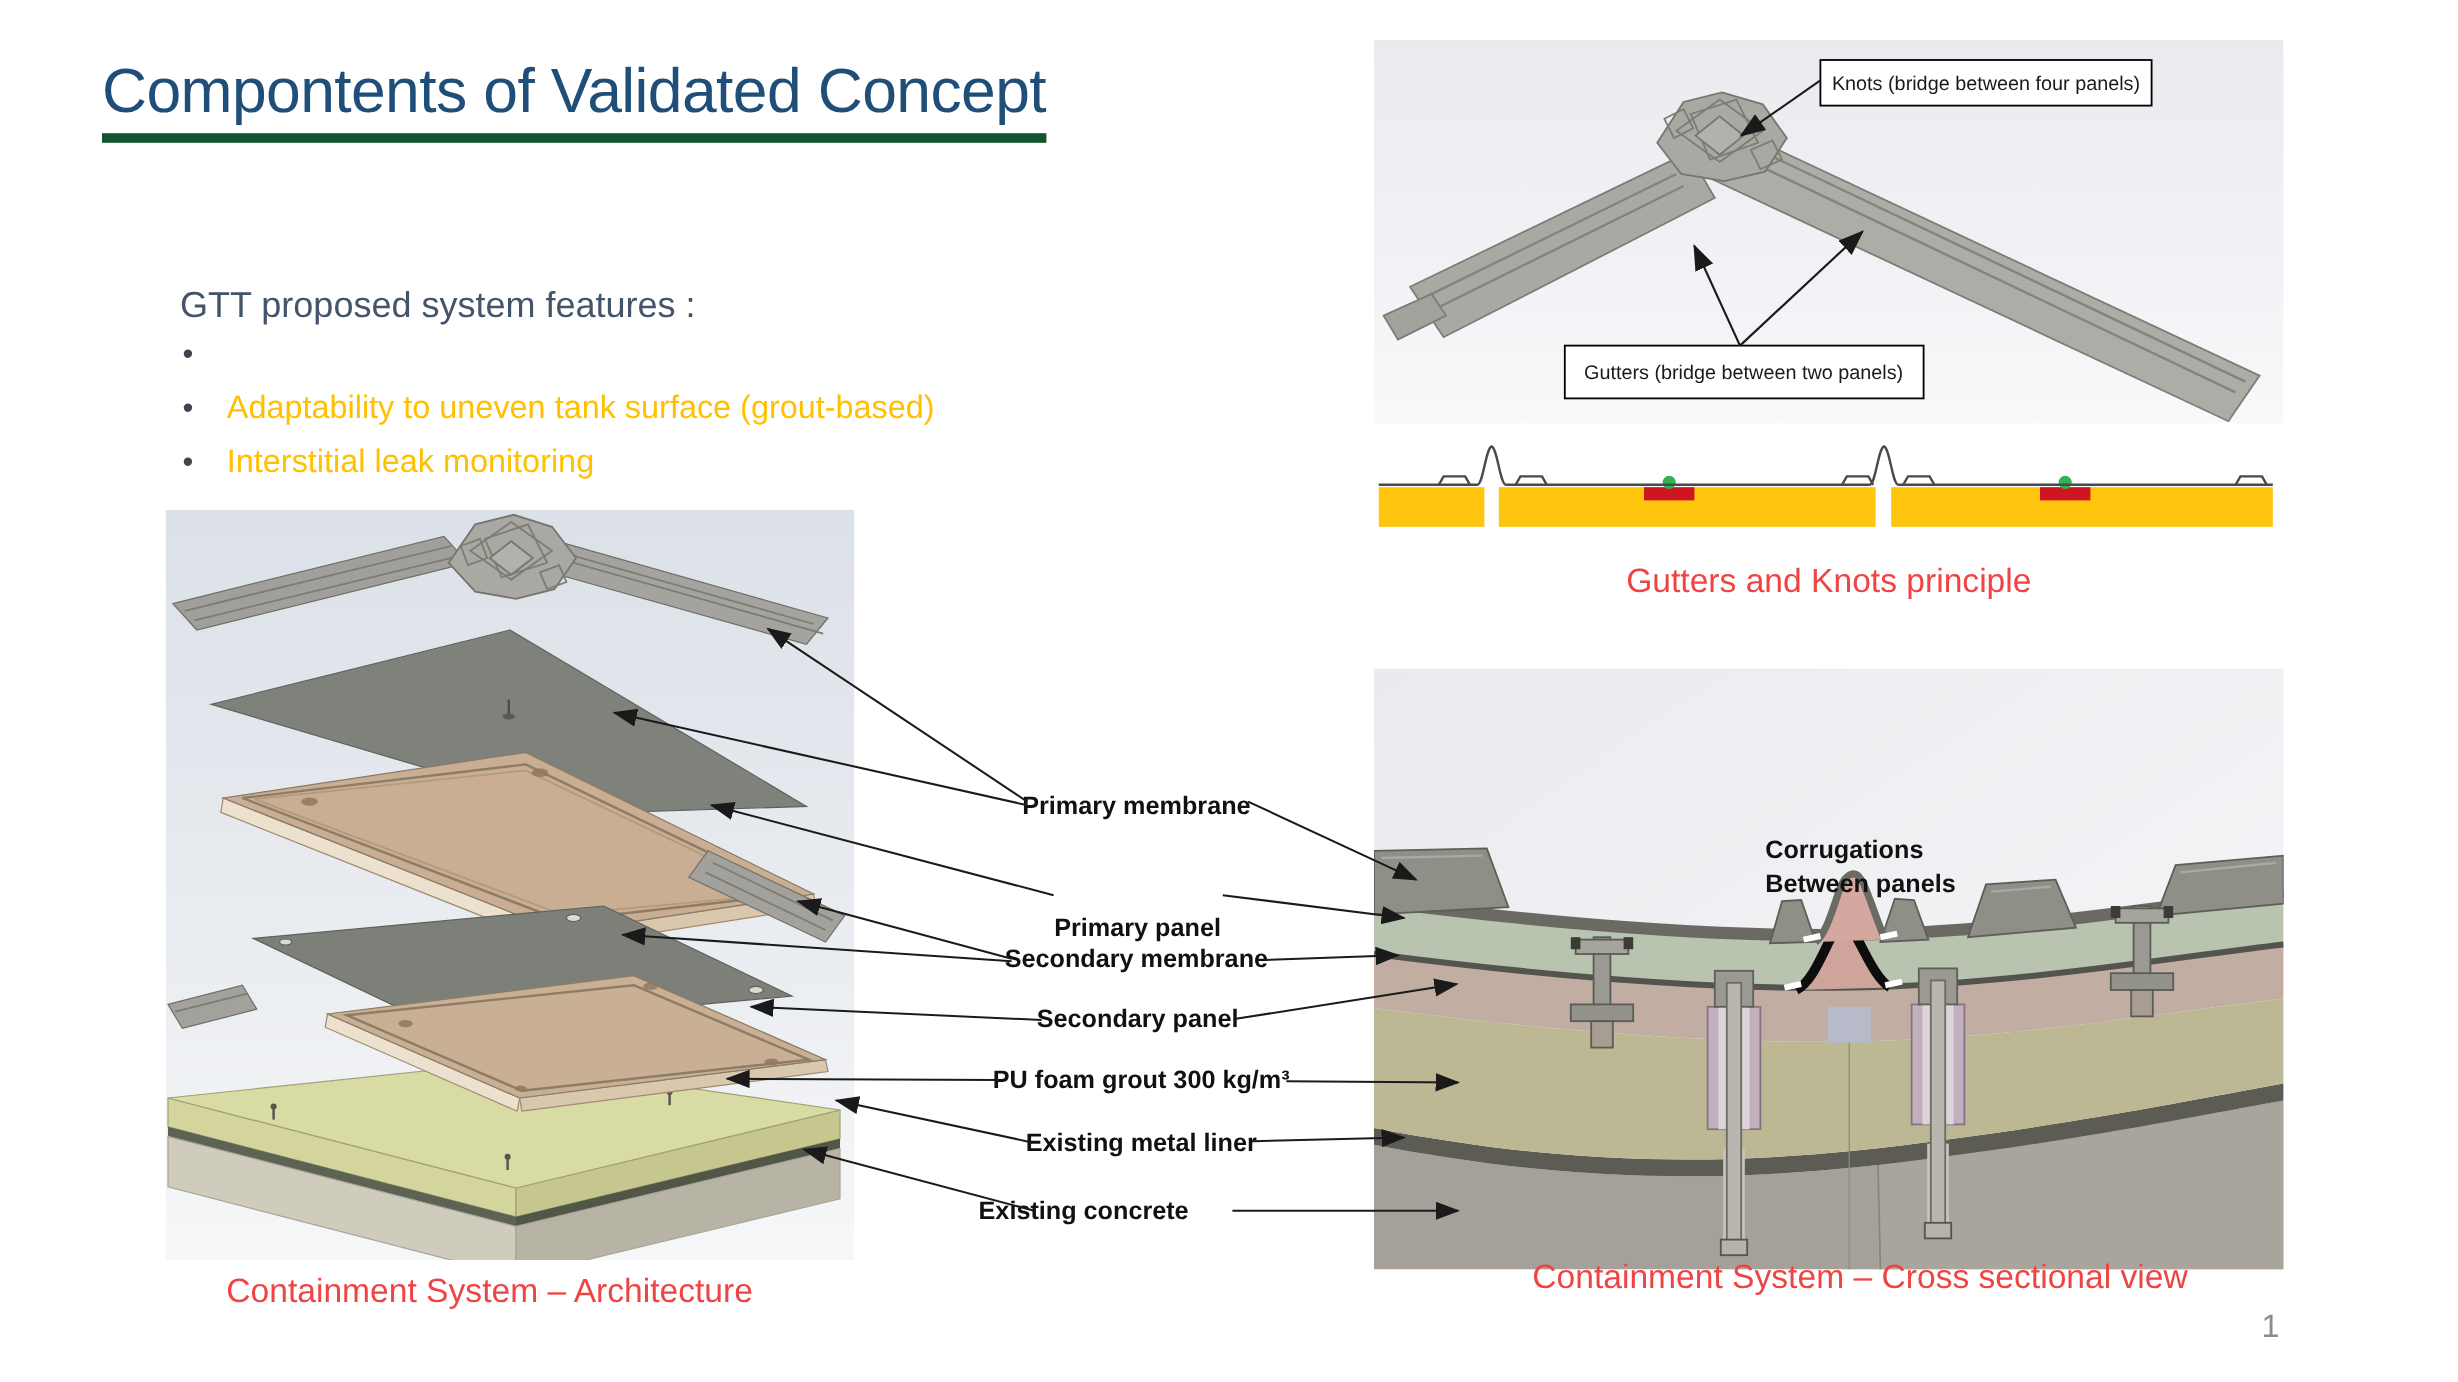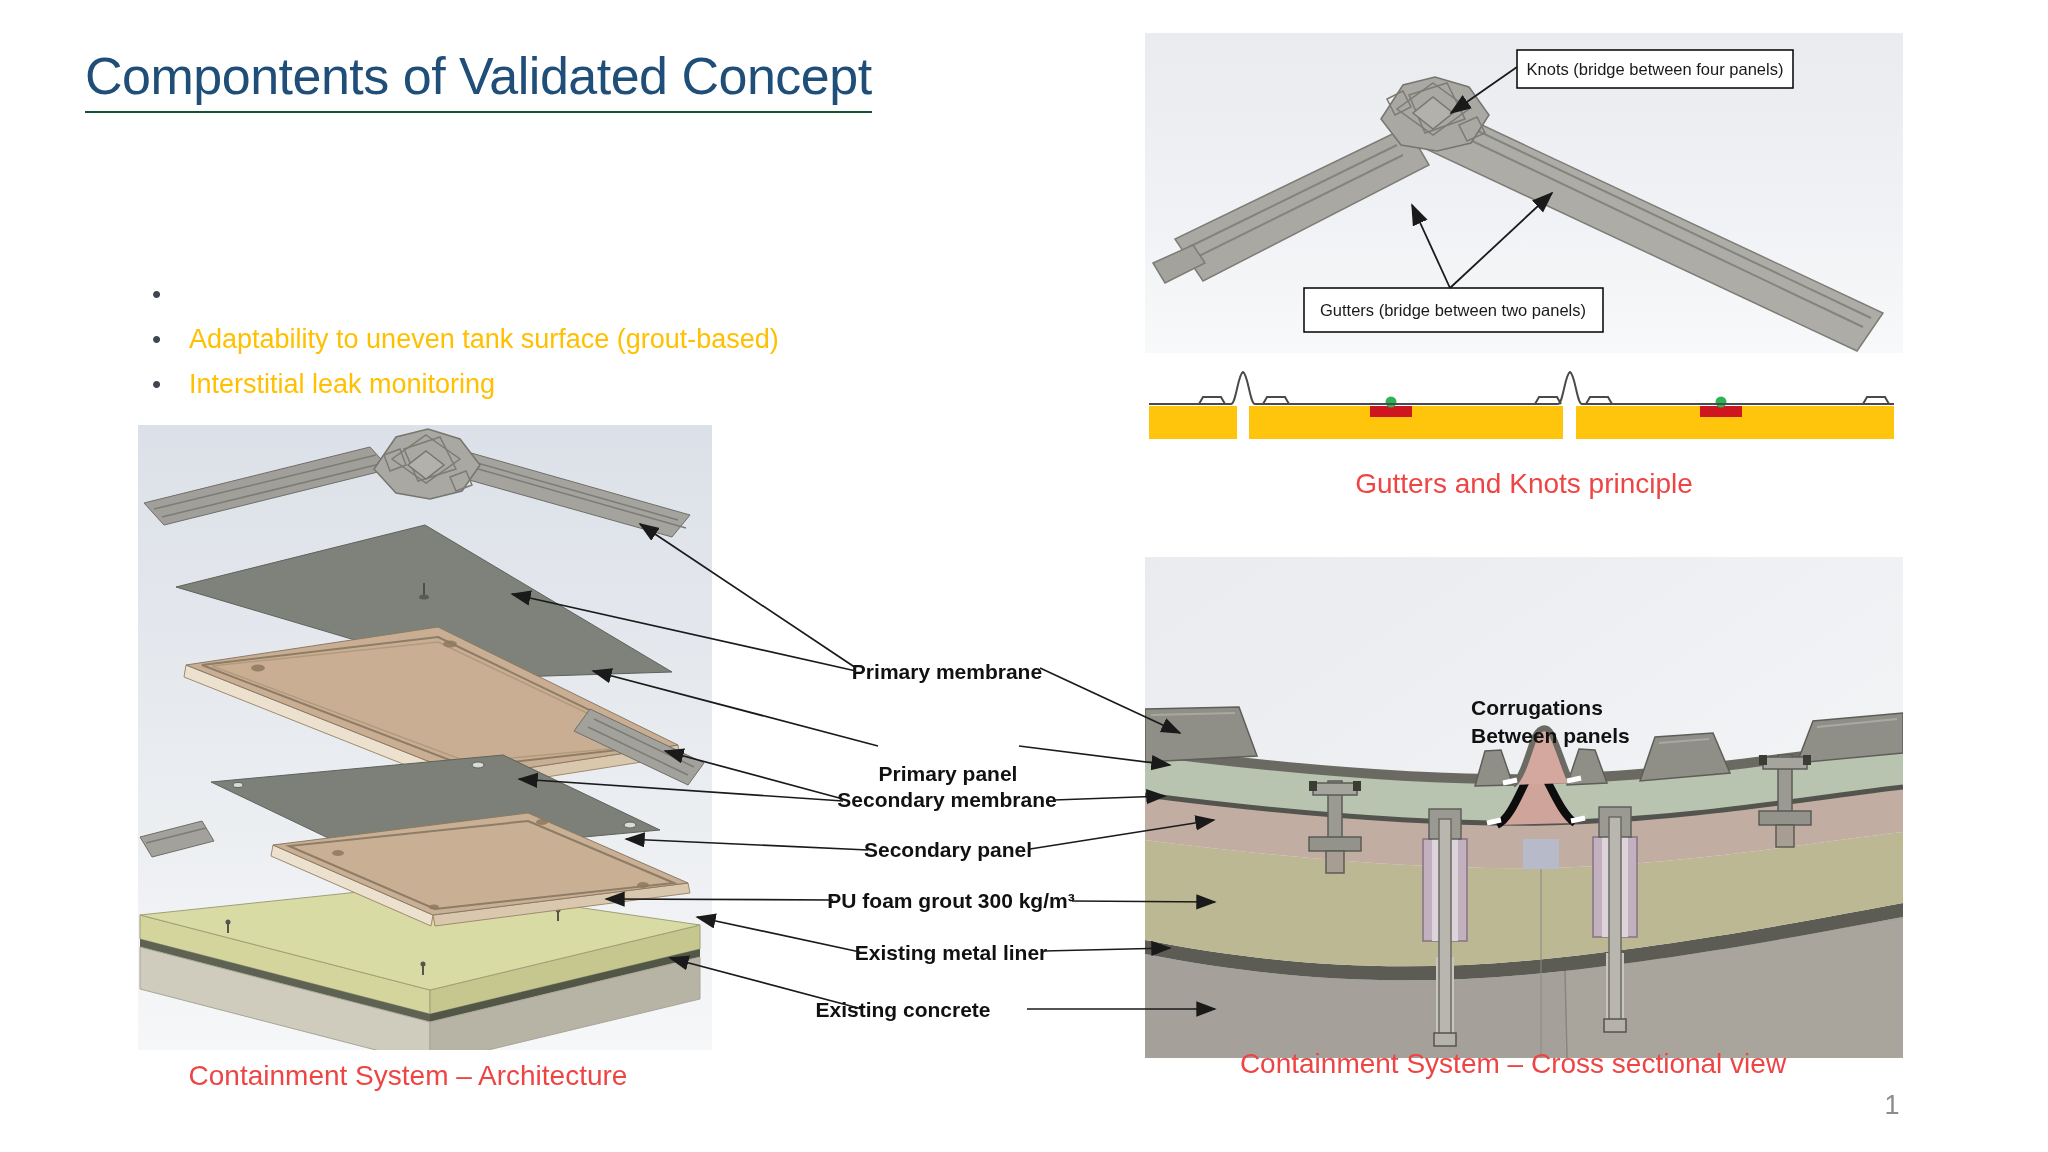--- a/index.html
+++ b/index.html
@@ -1,21 +1,21 @@
 <!DOCTYPE html>
 <html><head>
 <meta charset="utf-8">
 <style>
   html,body{margin:0;padding:0;background:#888;}
   .slide{position:relative;width:2048px;height:1152px;background:#ffffff;overflow:hidden;
          font-family:"Liberation Sans",sans-serif;color:#1a1a1a;}
   .abs{position:absolute;}
   
   .title{position:absolute;left:85px;top:46px;font-size:52px;letter-spacing:-0.5px;
-         color:#1F4E79;border-bottom:2px solid #14532d;padding-bottom:5px;display:inline-block;}
+         color:#1F4E79;border-bottom:8px solid #14532d;padding-bottom:5px;display:inline-block;}
   
   .feat-head{position:absolute;left:150px;top:238px;font-size:30px;color:#44546A;}
   .bullets{position:absolute;left:152px;top:278px;}
   .bullet-row{display:flex;align-items:baseline;margin-bottom:13px;}
   .bullet-dot{width:20px;margin-right:17px;color:#3f4650;font-size:26px;line-height:32px;}
   .bullet-text{font-size:27px;line-height:32px;color:#FFC000;}
   
   .caption{position:absolute;font-size:28px;color:#ef4444;text-align:center;}
   
   .layer-label{position:absolute;transform:translate(-50%,-50%);font-weight:bold;
@@ -27,20 +27,21 @@
   .boxlabel{font-size:16.5px;fill:#1a1a1a;}
   .corrlabel{font-size:21px;font-weight:bold;fill:#111;}
 </style>
 </head>
 <body>
 
 <div class="slide">
 
   <div class="title">Compontents of Validated Concept</div>
 
+  <div class="feat-head">GTT proposed system features :</div>
   <div class="bullets">
     <div class="bullet-row">
       <span class="bullet-dot">•</span>
     </div>
     <div class="bullet-row">
       <span class="bullet-dot">•</span>
       <span class="bullet-text">Adaptability to uneven tank surface (grout-based)</span>
     </div>
     <div class="bullet-row">
       <span class="bullet-dot">•</span>
@@ -311,21 +312,21 @@
       <g stroke="#ffffff" stroke-width="5">
         <line x1="358" y1="226" x2="372" y2="223"></line>
           <line x1="422" y1="224" x2="436" y2="221"></line>
       </g>
       <line x1="396" y1="312" x2="396" y2="501" stroke="#8a8a84" stroke-width="1"></line>
 
       <text class="corrlabel" x="326" y="158">Corrugations</text>
       <text class="corrlabel" x="326" y="186">Between panels</text>
     </svg>
   </div>
-  <div class="caption" style="left:1134px;top:1048px;width:758px">Containment System – Cross sectional view</div>
+  <div class="caption" style="left:1171px;top:1048px;width:758px">Containment System – Cross sectional view</div>
 
   <svg class="abs" style="left:0;top:0;pointer-events:none" width="2048" height="1152" viewBox="0 0 2048 1152">
     <defs>
       <marker id="ah" markerWidth="13" markerHeight="10" refX="11" refY="4.5" orient="auto">
         <path d="M0,0 L12,4.5 L0,9 Z" fill="#1a1a1a"></path>
       </marker>
     </defs>
     <g stroke="#1a1a1a" stroke-width="1.7">
       <line x1="856" y1="668" x2="640" y2="524" marker-end="url(#ah)"></line>
       <line x1="856" y1="671" x2="512" y2="594" marker-end="url(#ah)"></line>

